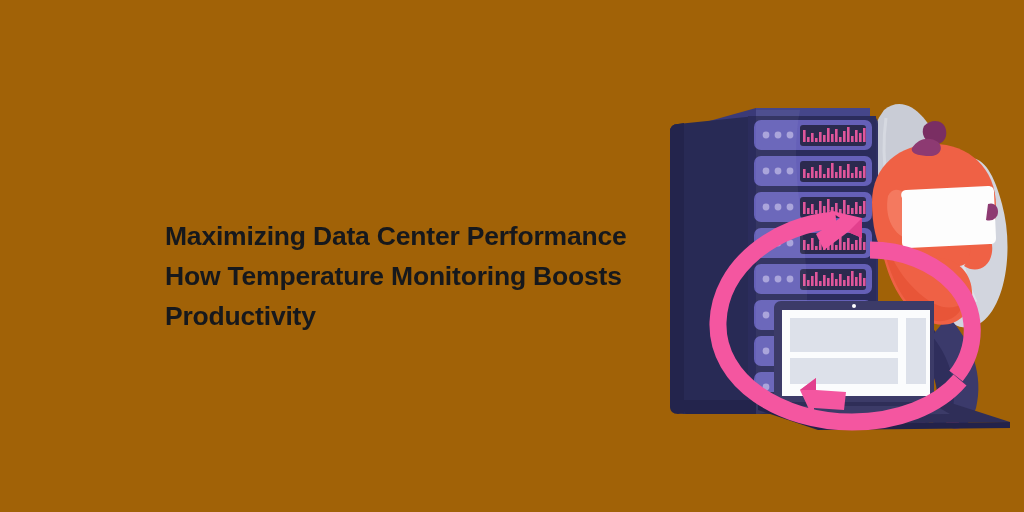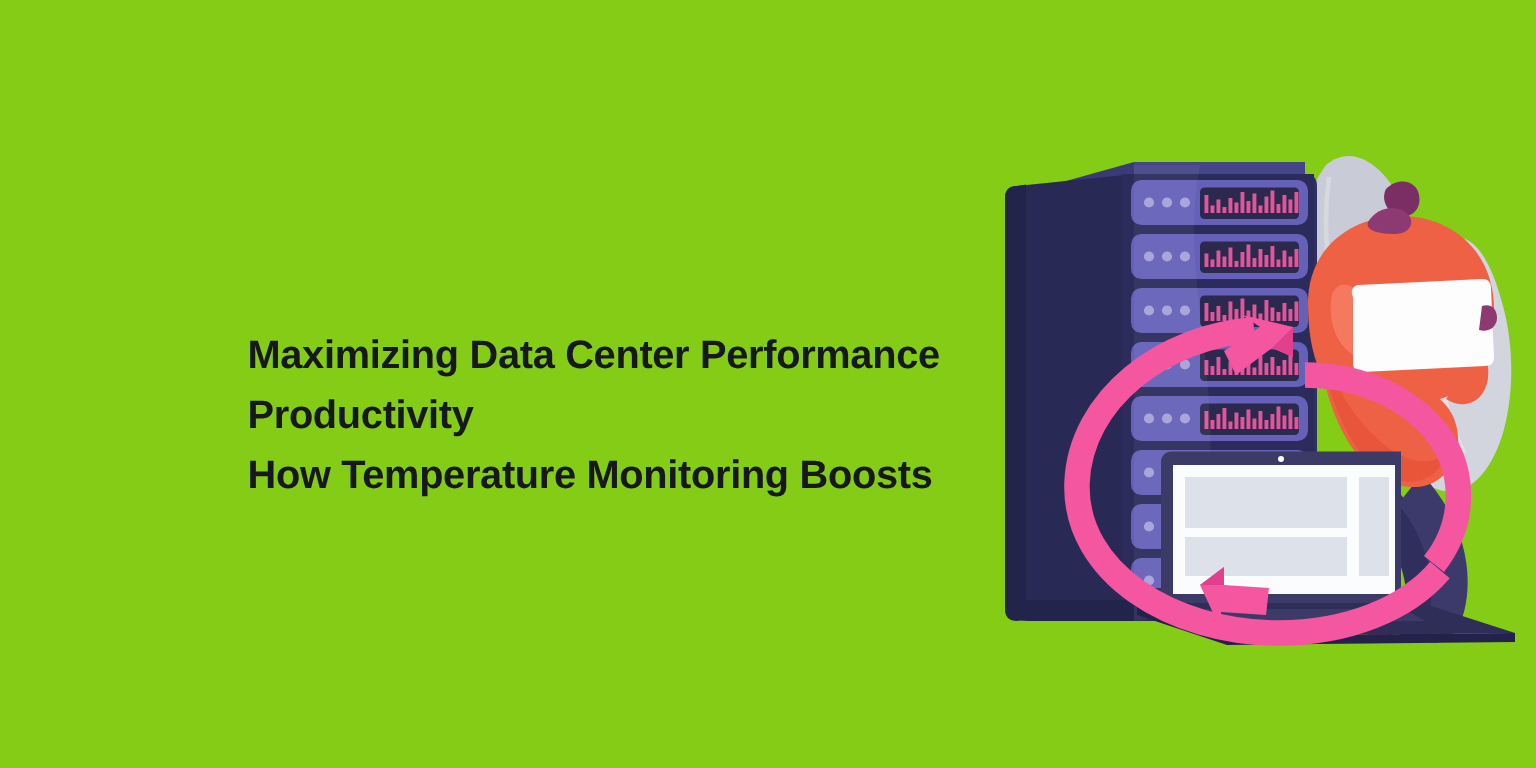--- a/index.html
+++ b/index.html
@@ -9,21 +9,21 @@
   body {
     width: 1024px;
     height: 512px;
     overflow: hidden;
     font-family: "Liberation Sans", sans-serif;
   }
   #banner {
     position: relative;
     width: 1024px;
     height: 512px;
-    background: #84cc16;
+    background: #a16207;
     overflow: hidden;
   }
   #headline {
     position: absolute;
     left: 165px;
     top: 198px;
     width: 480px;
     font-size: 26.5px;
     line-height: 40px;
     font-weight: 600;
@@ -47,22 +47,22 @@
     height: 380px;
   }
 </style>
 </head>
 <body>
 
 <div id="banner">
 
   <h1 id="headline">
     <span class="hl-line">Maximizing Data Center Performance</span>
+    <span class="hl-line">How Temperature Monitoring Boosts</span>
     <span class="hl-line">Productivity</span>
-    <span class="hl-line">How Temperature Monitoring Boosts</span>
   </h1>
 
   <div id="illustration">
     <svg viewBox="0 0 392 380" xmlns="http://www.w3.org/2000/svg">
       <defs>
         <clipPath id="clipRack">
           <rect x="0" y="0" width="392" height="380"></rect>
         </clipPath>
       </defs>
 

